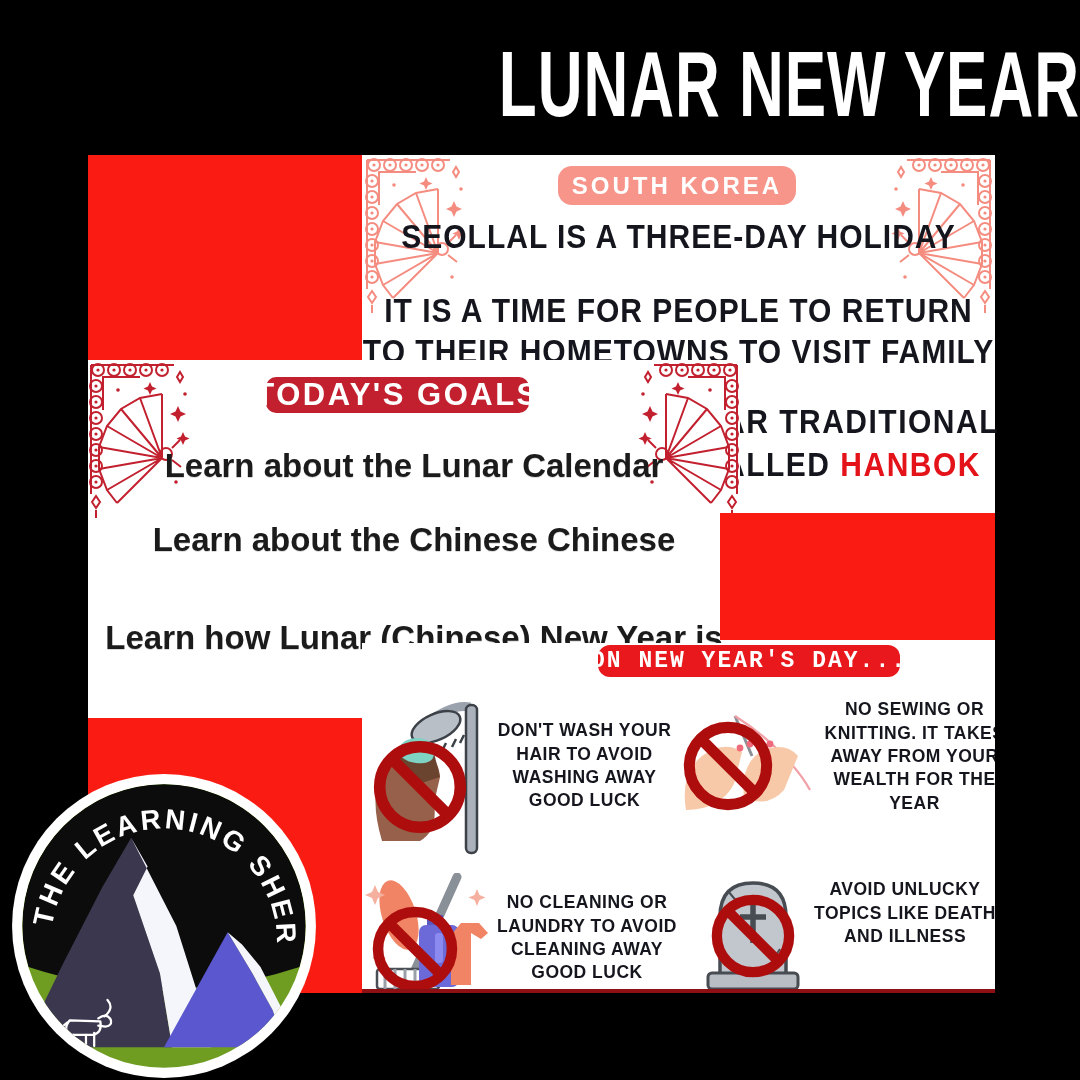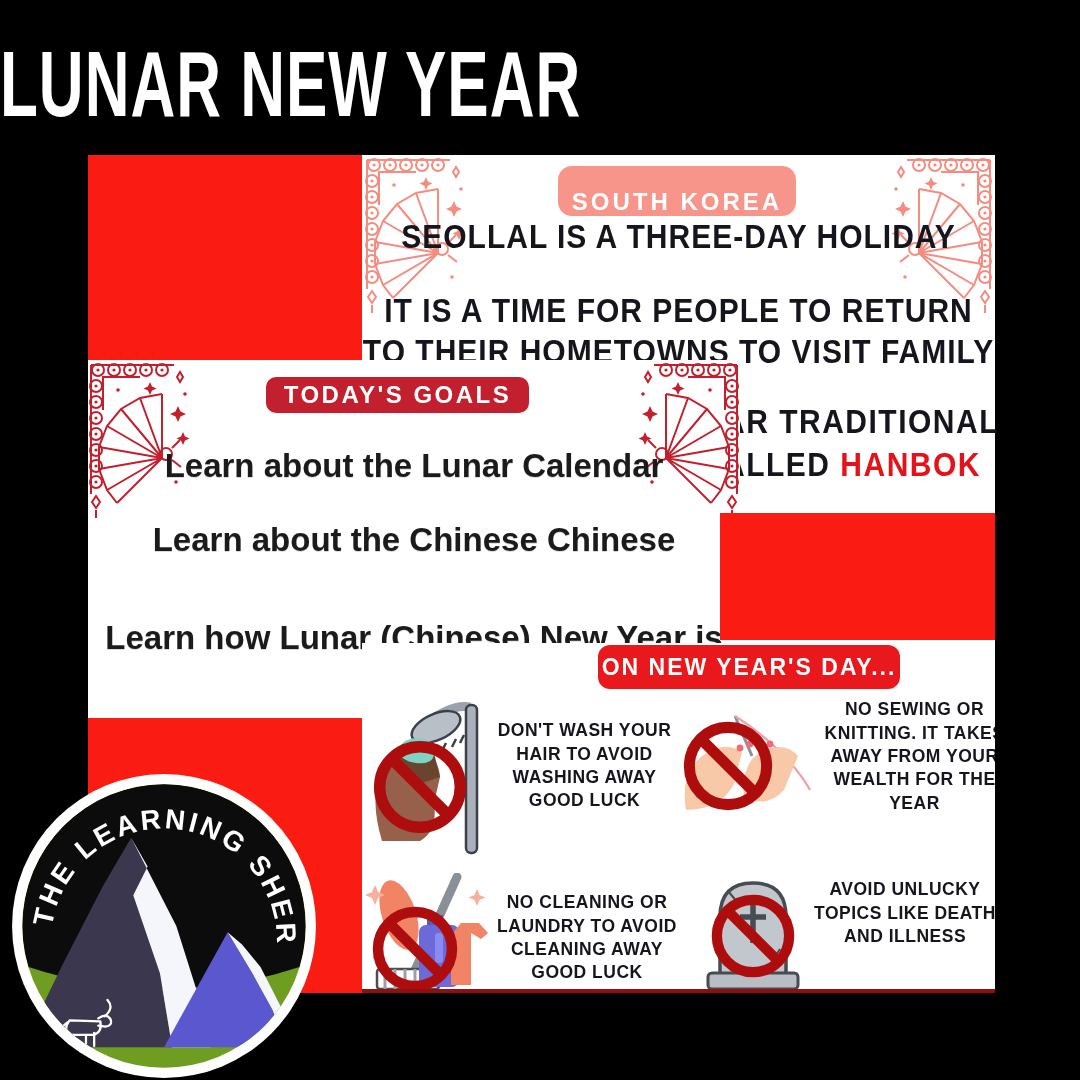--- a/index.html
+++ b/index.html
@@ -1,27 +1,27 @@
 <!DOCTYPE html>
 <html><head>
 <meta charset="utf-8">
 <style>
   html,body{margin:0;padding:0;background:#000;}
   .canvas{position:relative;width:1080px;height:1080px;background:#000;overflow:hidden;
           font-family:"Liberation Sans",sans-serif;}
-  .title-wrap{position:absolute;left:0;top:30px;width:1080px;text-align:left;}
+  .title-wrap{position:absolute;left:0;top:30px;width:1080px;text-align:right;}
   .title{display:inline-block;color:#fff;font-weight:800;font-size:62px;letter-spacing:1px;
          transform:scaleY(1.5);transform-origin:center top;white-space:nowrap;}
   .collage{position:absolute;left:88px;top:155px;width:907px;height:838px;background:#fff;}
   .abs{position:absolute;}
   .redblock{position:absolute;background:#fa1c12;}
   .badge{position:absolute;display:flex;align-items:center;justify-content:center;
          color:#fff;font-weight:800;white-space:nowrap;}
   .badge-korea{background:#f7958b;border-radius:14px;font-size:24px;letter-spacing:3px;}
-  .badge-goals{background:#c2202e;border-radius:10px;font-size:24px;letter-spacing:2.5px;}
+  .badge-goals{background:#c2202e;border-radius:10px;font-size:31px;letter-spacing:2.5px;}
   .badge-newyear{background:#e8181d;border-radius:12px;font-size:23px;letter-spacing:2px;}
   .caps{position:absolute;color:#15151d;font-weight:800;text-align:center;
         transform:scaleY(1.12);transform-origin:center top;}
   .heading{font-size:30px;letter-spacing:1px;line-height:36px;}
   .frag{position:absolute;color:#15151d;font-weight:800;font-size:30px;letter-spacing:1.5px;
         line-height:38px;text-align:left;transform:scaleY(1.12);transform-origin:left top;white-space:nowrap;}
   .frag .hl{color:#e41219;}
   .goal{position:absolute;color:#1b1b1b;font-weight:700;font-size:33px;text-align:center;
         white-space:nowrap;text-shadow:0 1px 0 rgba(0,0,0,0.15);}
   .slide3{position:absolute;left:274px;top:488px;width:633px;height:350px;background:#fff;
@@ -107,21 +107,21 @@
     <div class="fan salmon" style="left:276px;top:2px;">
       <svg viewBox="0 0 105 160">
           <use href="#fan-ornament"></use>
         </svg>
     </div>
     <div class="fan salmon flip" style="left:800px;top:2px;">
       <svg viewBox="0 0 105 160">
           <use href="#fan-ornament"></use>
         </svg>
     </div>
-    <div class="badge badge-korea" style="left:470px;top:11px;width:238px;height:50px;align-items:flex-end;">
+    <div class="badge badge-korea" style="left:470px;top:11px;width:238px;height:39px;">
       <span>SOUTH KOREA</span>
     </div>
     <div class="caps heading" style="left:274px;top:62px;width:633px;">SEOLLAL IS A THREE-DAY HOLIDAY</div>
     <div class="caps heading" style="left:274px;top:136px;width:633px;">IT IS A TIME FOR PEOPLE TO RETURN TO THEIR HOMETOWNS TO VISIT FAMILY</div>
     <div class="frag" style="left:635px;top:246px;">
       <div><span>AR TRADITIONAL</span></div>
       <div><span>ALLED </span><span class="hl">HANBOK</span></div>
     </div>
 
     <div class="abs" style="left:0;top:205px;width:652px;height:358px;background:#fff;"></div>
@@ -139,21 +139,21 @@
       <span>TODAY'S GOALS</span>
     </div>
     <div class="goal" style="left:0;top:292px;width:652px;">Learn about the Lunar Calendar</div>
     <div class="goal" style="left:10px;top:366px;width:632px;">Learn about the Chinese Chinese</div>
     <div class="goal" style="left:0;top:464px;width:652px;">Learn how Lunar (Chinese) New Year is</div>
 
     <div class="redblock" style="left:632px;top:358px;width:275px;height:127px;"></div>
     <div class="redblock" style="left:0;top:563px;width:274px;height:275px;"></div>
 
     <div class="slide3">
-      <div class="badge badge-newyear" style="left:236px;top:2px;width:302px;height:44px;">
+      <div class="badge badge-newyear" style="left:236px;top:2px;width:302px;height:32px;font-family:Liberation Mono, monospace;">
         <span>ON NEW YEAR'S DAY...</span>
       </div>
 
       <svg class="abs" style="left:2px;top:48px;" width="135" height="168" viewBox="0 0 135 168">
         <g>
           <path d="M60,34 Q88,12 106,16" stroke="#9aa3ad" stroke-width="9" fill="none"></path>
           <rect x="102" y="14" width="11" height="148" rx="5" fill="#aab1bb" stroke="#3c4148" stroke-width="2.5"></rect>
           <ellipse cx="72" cy="36" rx="26" ry="13" transform="rotate(-24 72 36)" fill="#b9bfc7" stroke="#3c4148" stroke-width="2.5"></ellipse>
           <path d="M82,52 l-4,8 M92,48 l-4,8 M100,44 l-4,8" stroke="#3c4148" stroke-width="2.5"></path>
           <path d="M18,150 Q6,110 16,84 Q24,62 48,60 Q74,60 76,86 L70,112 Q74,140 56,150 Z" fill="#96604a"></path>

